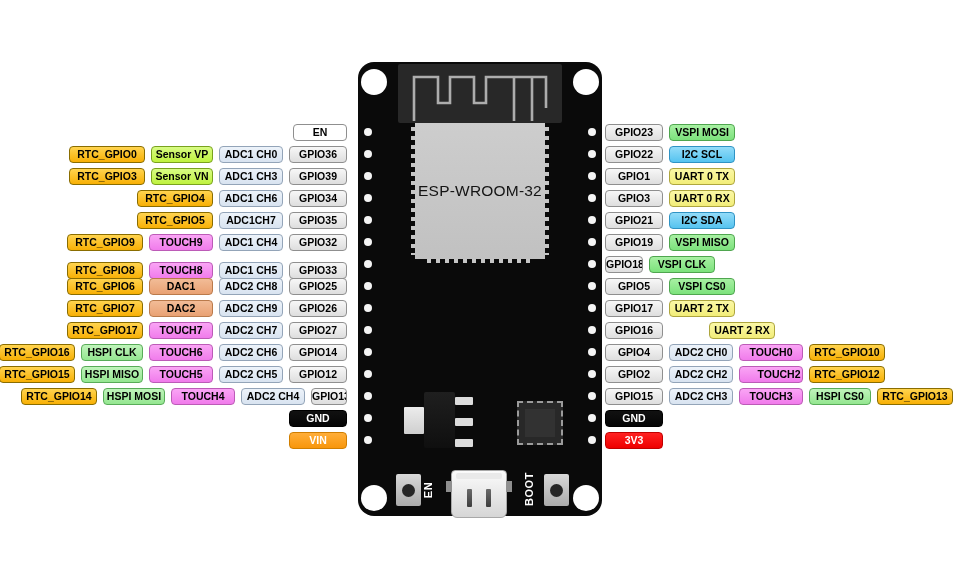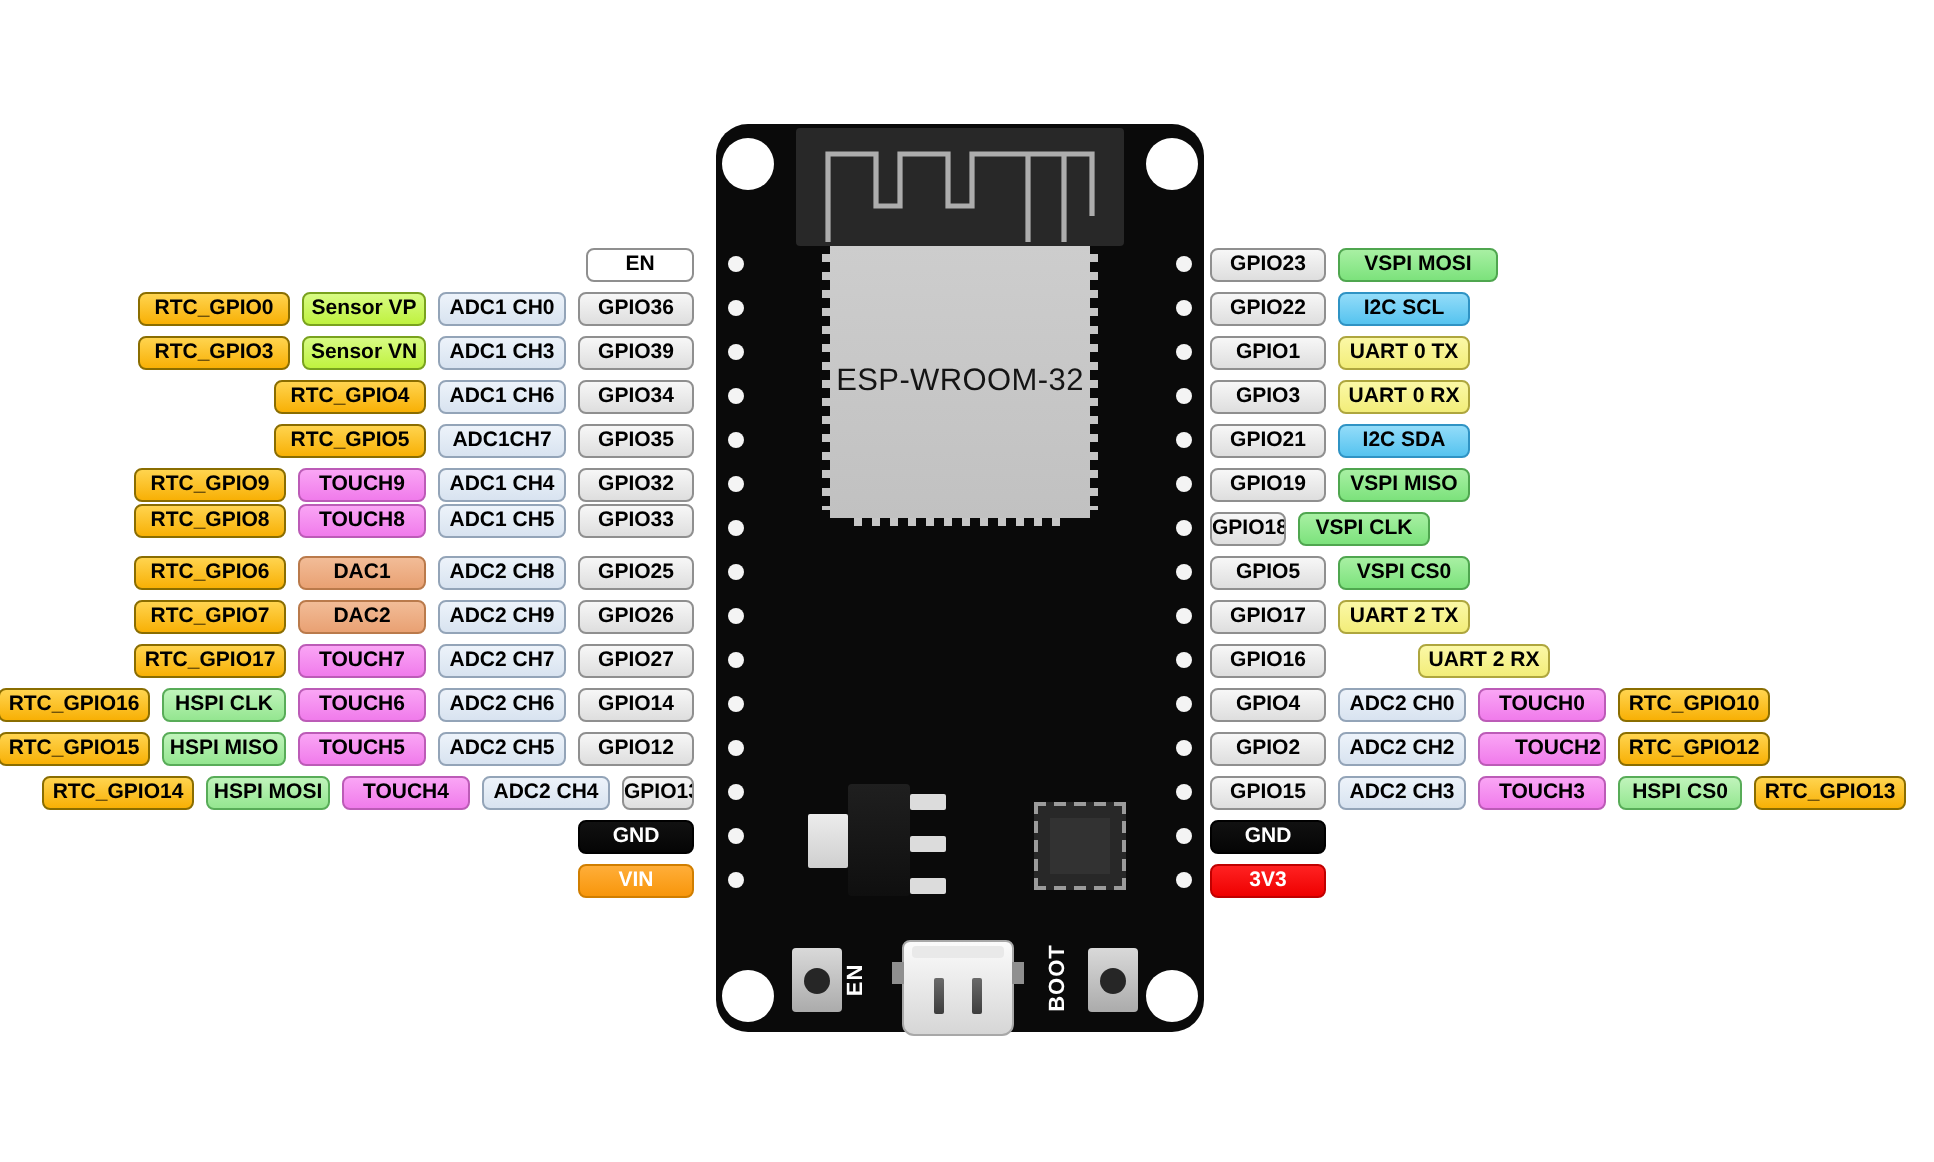--- a/index.html
+++ b/index.html
@@ -87,21 +87,21 @@
         <div class="pin-box" style="width: 76px; background: linear-gradient(rgb(255, 212, 79), rgb(248, 176, 5)); border-color: rgb(138, 109, 0); color: rgb(0, 0, 0);">RTC_GPIO5</div>
         <div class="pin-box" style="width: 64px; background: linear-gradient(rgb(237, 243, 250), rgb(216, 227, 240)); border-color: rgb(147, 164, 184); color: rgb(0, 0, 0);">ADC1CH7</div>
         <div class="pin-box" style="width: 58px; background: linear-gradient(rgb(247, 247, 247), rgb(222, 222, 222)); border-color: rgb(143, 143, 143); color: rgb(0, 0, 0);">GPIO35</div>
       </div>
       <div class="pin-row left" style="top: 234px;">
         <div class="pin-box" style="width: 76px; background: linear-gradient(rgb(255, 212, 79), rgb(248, 176, 5)); border-color: rgb(138, 109, 0); color: rgb(0, 0, 0);">RTC_GPIO9</div>
         <div class="pin-box" style="width: 64px; background: linear-gradient(rgb(250, 165, 245), rgb(240, 123, 235)); border-color: rgb(188, 91, 183); color: rgb(0, 0, 0);">TOUCH9</div>
         <div class="pin-box" style="width: 64px; background: linear-gradient(rgb(237, 243, 250), rgb(216, 227, 240)); border-color: rgb(147, 164, 184); color: rgb(0, 0, 0);">ADC1 CH4</div>
         <div class="pin-box" style="width: 58px; background: linear-gradient(rgb(247, 247, 247), rgb(222, 222, 222)); border-color: rgb(143, 143, 143); color: rgb(0, 0, 0);">GPIO32</div>
       </div>
-      <div class="pin-row left" style="top: 252px;">
+      <div class="pin-row left" style="top: 262px;">
         <div class="pin-box" style="width: 76px; background: linear-gradient(rgb(255, 212, 79), rgb(248, 176, 5)); border-color: rgb(138, 109, 0); color: rgb(0, 0, 0);">RTC_GPIO8</div>
         <div class="pin-box" style="width: 64px; background: linear-gradient(rgb(250, 165, 245), rgb(240, 123, 235)); border-color: rgb(188, 91, 183); color: rgb(0, 0, 0);">TOUCH8</div>
         <div class="pin-box" style="width: 64px; background: linear-gradient(rgb(237, 243, 250), rgb(216, 227, 240)); border-color: rgb(147, 164, 184); color: rgb(0, 0, 0);">ADC1 CH5</div>
         <div class="pin-box" style="width: 58px; background: linear-gradient(rgb(247, 247, 247), rgb(222, 222, 222)); border-color: rgb(143, 143, 143); color: rgb(0, 0, 0);">GPIO33</div>
       </div>
       <div class="pin-row left" style="top: 278px;">
         <div class="pin-box" style="width: 76px; background: linear-gradient(rgb(255, 212, 79), rgb(248, 176, 5)); border-color: rgb(138, 109, 0); color: rgb(0, 0, 0);">RTC_GPIO6</div>
         <div class="pin-box" style="width: 64px; background: linear-gradient(rgb(242, 188, 151), rgb(233, 161, 115)); border-color: rgb(186, 122, 75); color: rgb(0, 0, 0);">DAC1</div>
         <div class="pin-box" style="width: 64px; background: linear-gradient(rgb(237, 243, 250), rgb(216, 227, 240)); border-color: rgb(147, 164, 184); color: rgb(0, 0, 0);">ADC2 CH8</div>
         <div class="pin-box" style="width: 58px; background: linear-gradient(rgb(247, 247, 247), rgb(222, 222, 222)); border-color: rgb(143, 143, 143); color: rgb(0, 0, 0);">GPIO25</div>
@@ -140,21 +140,21 @@
         <div class="pin-box" style="width: 36px; background: linear-gradient(rgb(247, 247, 247), rgb(222, 222, 222)); border-color: rgb(143, 143, 143); color: rgb(0, 0, 0);">GPIO13</div>
       </div>
       <div class="pin-row left" style="top: 410px;">
         <div class="pin-box" style="width: 58px; background: linear-gradient(rgb(17, 17, 17), rgb(5, 5, 5)); border-color: rgb(0, 0, 0); color: rgb(255, 255, 255);">GND</div>
       </div>
       <div class="pin-row left" style="top: 432px;">
         <div class="pin-box" style="width: 58px; background: linear-gradient(rgb(255, 174, 57), rgb(248, 150, 11)); border-color: rgb(208, 126, 0); color: rgb(255, 255, 255);">VIN</div>
       </div>
       <div class="pin-row right" style="top: 124px;">
         <div class="pin-box" style="width: 58px; background: linear-gradient(rgb(247, 247, 247), rgb(222, 222, 222)); border-color: rgb(143, 143, 143); color: rgb(0, 0, 0);">GPIO23</div>
-        <div class="pin-box" style="width: 80px; background: linear-gradient(rgb(168, 240, 163), rgb(124, 226, 124)); border-color: rgb(79, 166, 79); color: rgb(0, 0, 0);">VSPI MOSI</div>
+        <div class="pin-box" style="width: 66px; background: linear-gradient(rgb(168, 240, 163), rgb(124, 226, 124)); border-color: rgb(79, 166, 79); color: rgb(0, 0, 0);">VSPI MOSI</div>
       </div>
       <div class="pin-row right" style="top: 146px;">
         <div class="pin-box" style="width: 58px; background: linear-gradient(rgb(247, 247, 247), rgb(222, 222, 222)); border-color: rgb(143, 143, 143); color: rgb(0, 0, 0);">GPIO22</div>
         <div class="pin-box" style="width: 66px; background: linear-gradient(rgb(147, 220, 249), rgb(85, 195, 239)); border-color: rgb(47, 147, 196); color: rgb(0, 0, 0);">I2C SCL</div>
       </div>
       <div class="pin-row right" style="top: 168px;">
         <div class="pin-box" style="width: 58px; background: linear-gradient(rgb(247, 247, 247), rgb(222, 222, 222)); border-color: rgb(143, 143, 143); color: rgb(0, 0, 0);">GPIO1</div>
         <div class="pin-box" style="width: 66px; background: linear-gradient(rgb(251, 248, 166), rgb(242, 237, 121)); border-color: rgb(174, 166, 62); color: rgb(0, 0, 0);">UART 0 TX</div>
       </div>
       <div class="pin-row right" style="top: 190px;">

